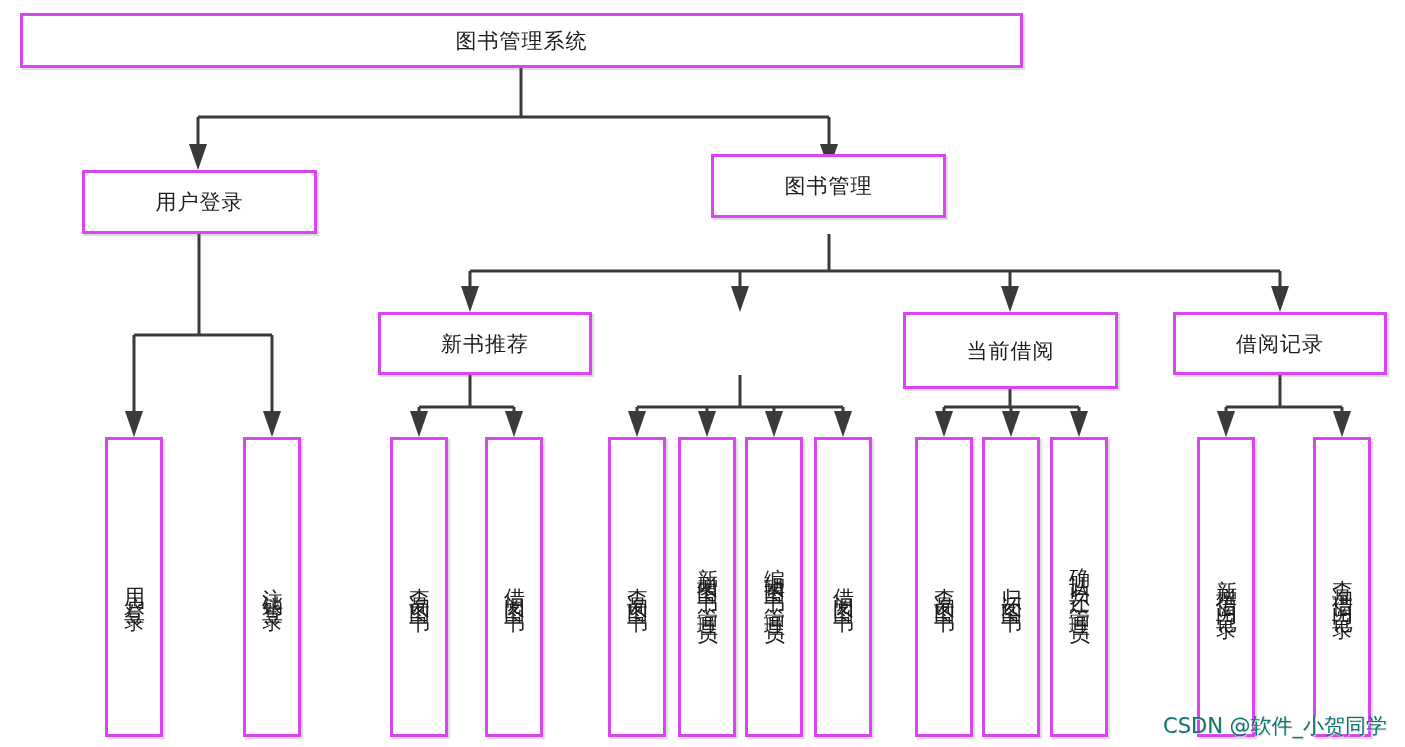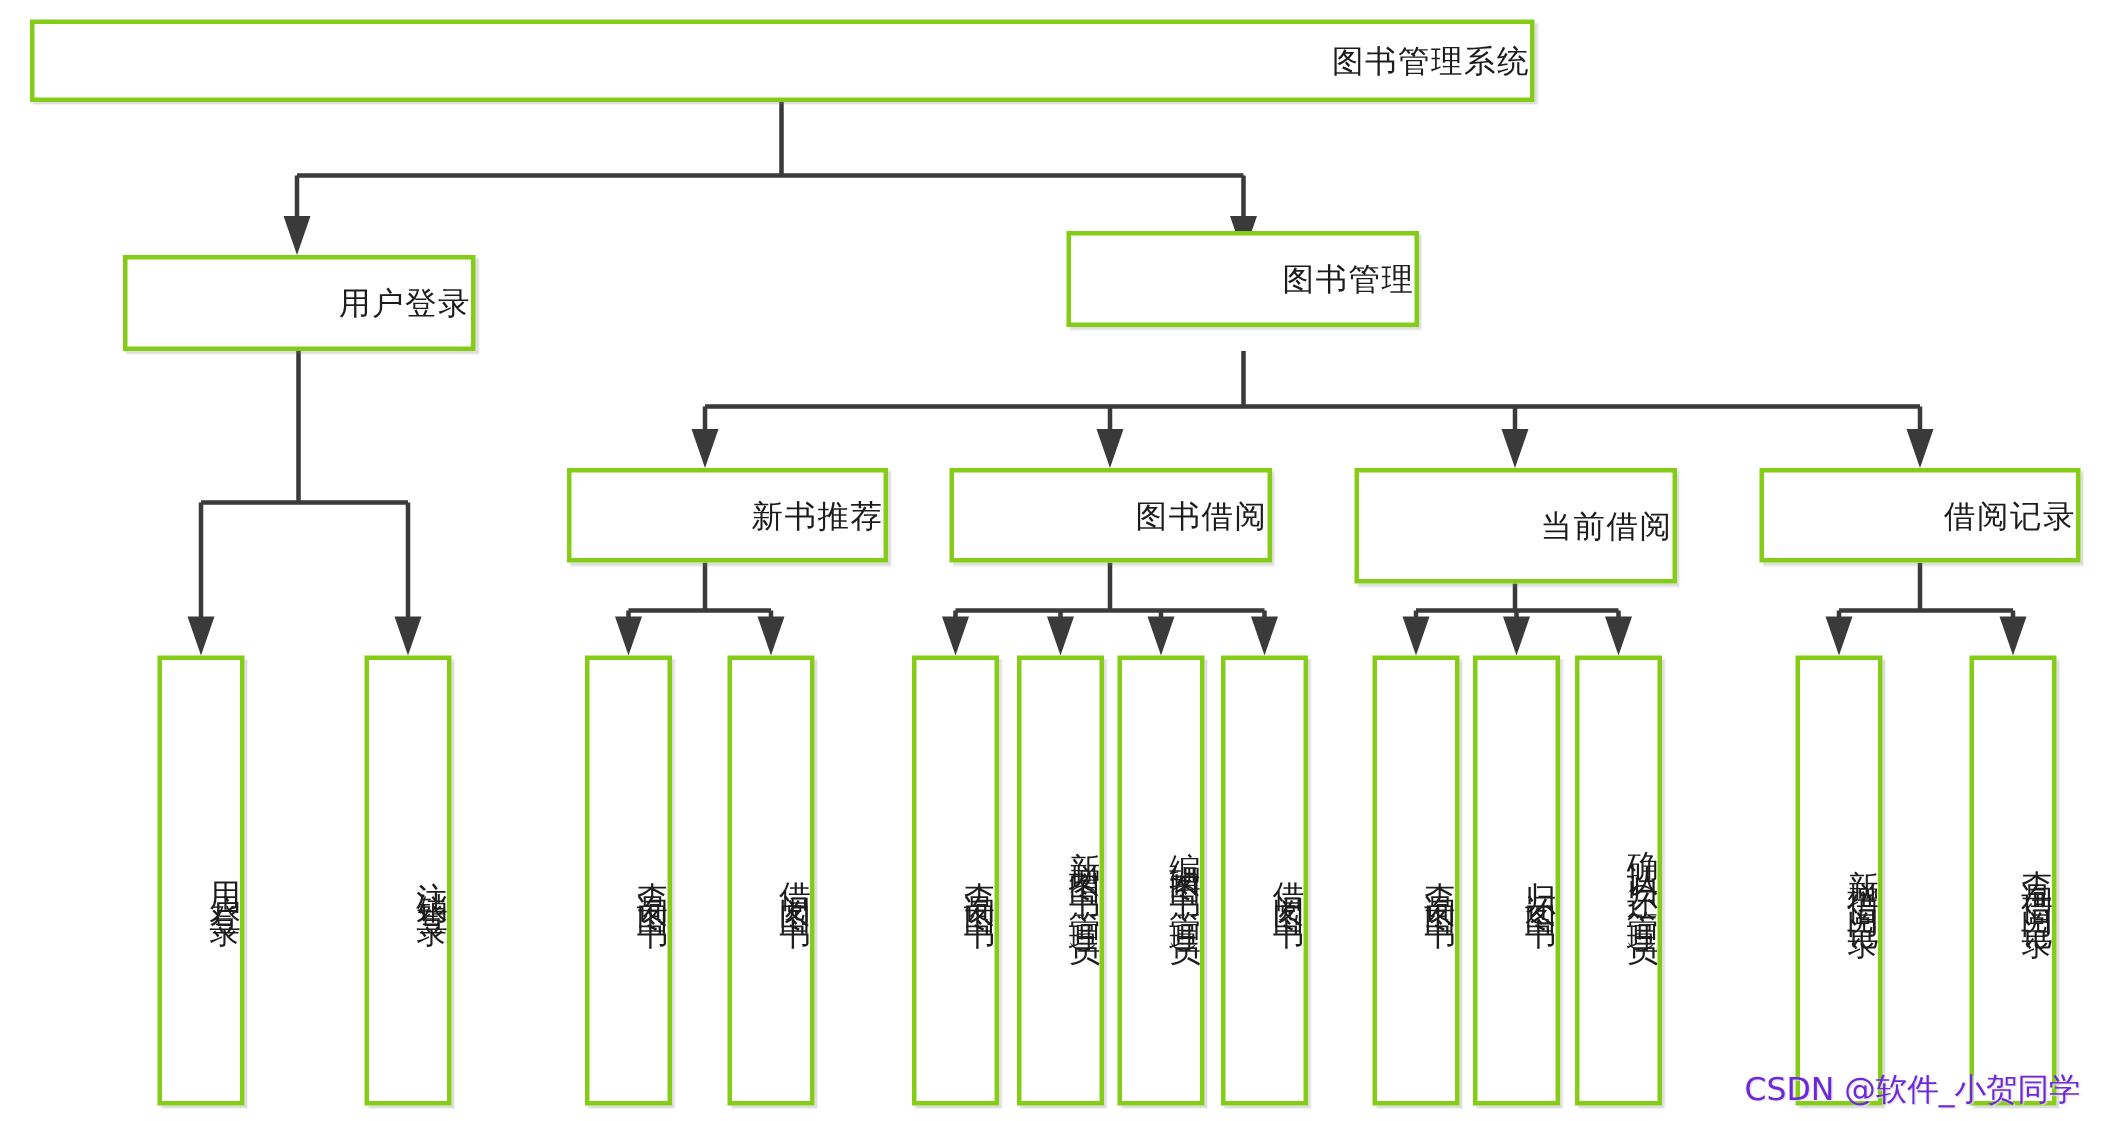--- a/index.html
+++ b/index.html
@@ -17,25 +17,25 @@
   }
   #wires {
     position: absolute;
     left: 0;
     top: 0;
     z-index: 1;
   }
   .box {
     position: absolute;
     box-sizing: border-box;
-    border: 3px solid #84cc16;
+    border: 3px solid #d946ef;
     background: #ffffff;
     display: flex;
     align-items: center;
-    justify-content: flex-end;
+    justify-content: center;
     z-index: 2;
     box-shadow: 2px 2px 1px rgba(120,120,120,0.25);
   }
   .hlabel {
     font-size: 21px;
     color: #1c1c1c;
     letter-spacing: 1px;
     white-space: nowrap;
   }
   .vlabel {
@@ -45,21 +45,21 @@
     color: #1c1c1c;
     letter-spacing: 8px;
     line-height: 1;
   }
   .watermark {
     position: absolute;
     left: 1163px;
     top: 712px;
     z-index: 3;
     font-size: 21px;
-    color: #6d28d9;
+    color: #0f766e;
     white-space: nowrap;
     text-shadow: 1px 1px 1px #e0e0e0;
   }
   .wire {
     stroke: #3a3a3a;
     stroke-width: 3;
     fill: none;
   }
   .arrow {
     fill: #3a3a3a;
@@ -128,23 +128,20 @@
   <div class="box" style="left:82px; top:170px; width:235px; height:64px">
     <span class="hlabel">用户登录</span>
   </div>
   <div class="box" style="left:711px; top:154px; width:235px; height:64px">
     <span class="hlabel">图书管理</span>
   </div>
 
   <div class="box" style="left:378px; top:312px; width:214px; height:63px">
     <span class="hlabel">新书推荐</span>
   </div>
-  <div class="box" style="left:633px; top:312px; width:215px; height:63px">
-    <span class="hlabel">图书借阅</span>
-  </div>
   <div class="box" style="left:903px; top:312px; width:215px; height:77px">
     <span class="hlabel">当前借阅</span>
   </div>
   <div class="box" style="left:1173px; top:312px; width:214px; height:63px">
     <span class="hlabel">借阅记录</span>
   </div>
 
   <div class="box" style="left:105px; top:437px; width:58px; height:300px">
     <span class="vlabel">用户登录</span>
   </div>

